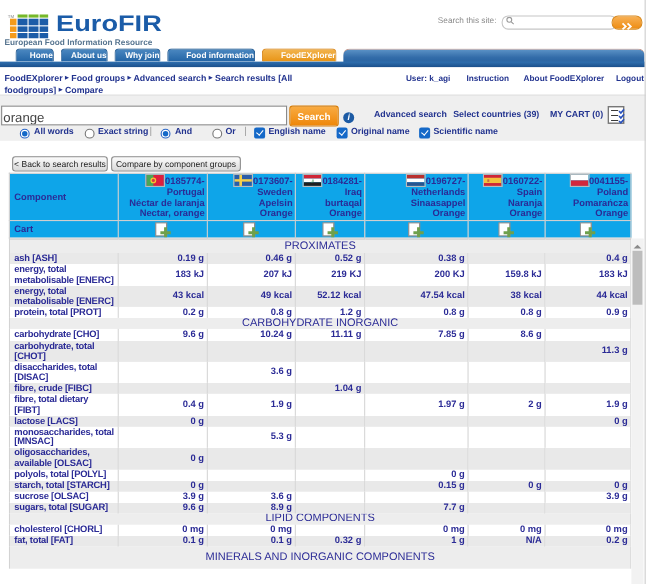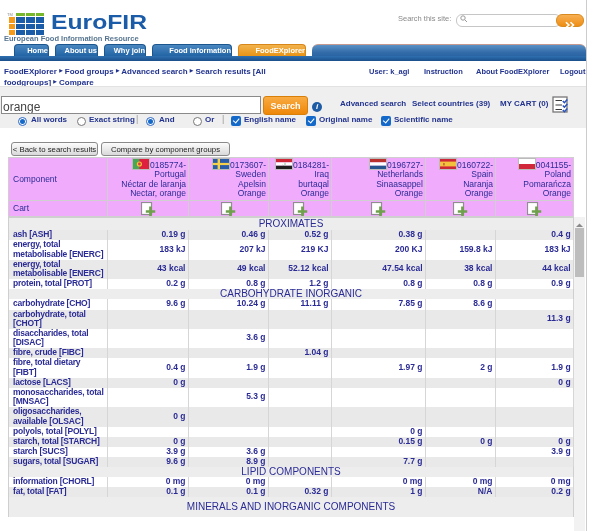--- a/index.html
+++ b/index.html
@@ -34,21 +34,21 @@
 .radio.on::after{content:"";display:block;width:5px;height:5px;margin:1px;border-radius:50%;background:#1569c8}
 .chk{position:absolute;top:116px;width:10px;height:10px;border-radius:2px;background:#1569c8}
 .chk::after{content:"";display:block;width:5px;height:2.5px;border-left:1.6px solid #fff;border-bottom:1.6px solid #fff;transform:rotate(-50deg);margin:2px 0 0 1.5px}
 .sep{position:absolute;top:114px;font-size:9px;color:#999}
 
 .gbtn{position:absolute;top:142px;height:14px;border:1px solid #8a8a8a;border-radius:3px;background:linear-gradient(#fcfcfc,#d9d9d9);font-size:7.8px;color:#222;text-align:center;line-height:13px}
 
 table{border-collapse:collapse;table-layout:fixed;width:565px}
 col.c0{width:99px} col.c1{width:81px} col.c2{width:80px} col.c3{width:63px} col.c4{width:94px} col.c5{width:70px} col.c6{width:78px}
 #headtbl{position:absolute;left:8px;top:157px}
-#headtbl td{border:1px solid #cfcfcf;background:#f0abfc;color:#2b2b96;font-size:8.5px;font-weight:normal;vertical-align:middle}
+#headtbl td{border:1px solid #cfcfcf;background:#0ea5e9;color:#2b2b96;font-size:8.5px;font-weight:bold;vertical-align:middle}
 #headtbl td.hc{text-align:right;padding:1px 2px 1px 0;line-height:9.5px}
 #headtbl td.side{padding-left:4px}
 .flag{width:16px;height:10px;display:inline-block;vertical-align:-1.5px;margin-right:1px;outline:1px solid #bbb}
 #scroll{position:absolute;left:8px;top:217px;width:566px;height:314px;overflow:hidden}
 #bodytbl{position:absolute;left:0;top:0;border-top:1px solid #cfcfcf;border-left:1px solid #cfcfcf;border-right:1px solid #cfcfcf}
 #bodytbl td{font-size:8.5px;color:#2b2b96;vertical-align:middle;overflow:hidden}
 #bodytbl td.lbl{font-weight:bold;padding-left:4px;line-height:9.5px;border-right:1px solid #d6d6d6;letter-spacing:-0.2px}
 #bodytbl td.v{text-align:right;padding-right:2.5px;border-right:1px solid #d6d6d6;font-size:8.5px;font-weight:bold;line-height:9.5px}
 #bodytbl tr.g td{background:#e9e9e9}
 #bodytbl tr.w td{background:#fff}
@@ -124,21 +124,21 @@
 <div class="radio" style="left:193px"></div>
     <div class="ctl" style="left:205px">Or</div>
 <div class="sep" style="left:222px">|</div>
 <div class="chk" style="left:231px"></div>
     <div class="ctl" style="left:244px">English name</div>
 <div class="chk" style="left:306px"></div>
     <div class="ctl" style="left:319px">Original name</div>
 <div class="chk" style="left:381px"></div>
     <div class="ctl" style="left:394px">Scientific name</div>
 <div class="gbtn" style="left:11px;width:87px">&lt; Back to search results</div>
-<div class="gbtn" style="left:101px;width:129px">Compare by component groups</div>
+<div class="gbtn" style="left:101px;width:118px">Compare by component groups</div>
 <table id="headtbl">
       <colgroup>
         <col class="c0">
         <col class="c1">
         <col class="c2">
         <col class="c3">
         <col class="c4">
         <col class="c5">
         <col class="c6">
       </colgroup>
@@ -357,42 +357,42 @@
 <tr class="g" style="height:10px">
             <td class="lbl">starch, total [STARCH]</td>
             <td class="v">0 g</td>
             <td class="v"></td>
             <td class="v"></td>
             <td class="v">0.15 g</td>
             <td class="v">0 g</td>
             <td class="v">0 g</td>
           </tr>
 <tr class="w" style="height:10px">
-            <td class="lbl">starch [SUCS]</td>
+            <td class="lbl">sucrose [OLSAC]</td>
             <td class="v">3.9 g</td>
             <td class="v">3.6 g</td>
             <td class="v"></td>
             <td class="v"></td>
             <td class="v"></td>
             <td class="v">3.9 g</td>
           </tr>
 <tr class="g" style="height:10px">
             <td class="lbl">sugars, total [SUGAR]</td>
             <td class="v">9.6 g</td>
             <td class="v">8.9 g</td>
             <td class="v"></td>
             <td class="v">7.7 g</td>
             <td class="v"></td>
             <td class="v"></td>
           </tr>
 <tr class="sec" style="height:10px">
             <td colspan="7">LIPID COMPONENTS</td>
           </tr>
 <tr class="w" style="height:10px">
-            <td class="lbl">information [CHORL]</td>
+            <td class="lbl">cholesterol [CHORL]</td>
             <td class="v">0 mg</td>
             <td class="v">0 mg</td>
             <td class="v"></td>
             <td class="v">0 mg</td>
             <td class="v">0 mg</td>
             <td class="v">0 mg</td>
           </tr>
 <tr class="g" style="height:10px">
             <td class="lbl">fat, total [FAT]</td>
             <td class="v">0.1 g</td>

